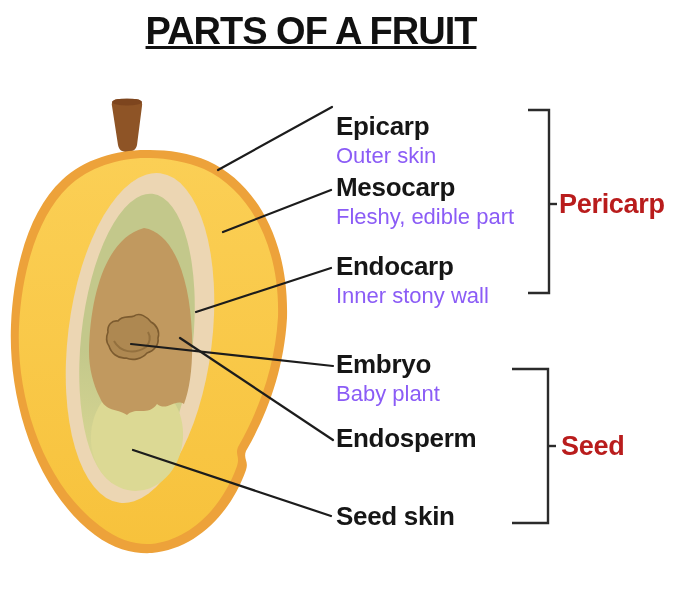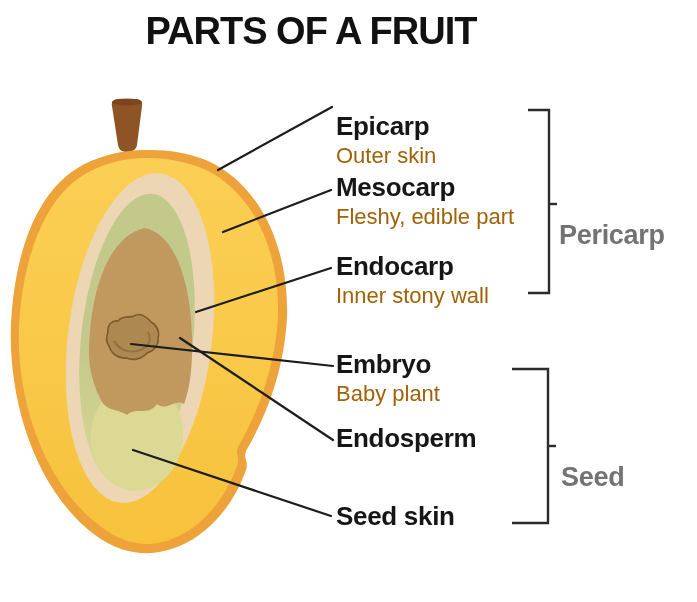--- a/index.html
+++ b/index.html
@@ -3,26 +3,26 @@
 <meta charset="utf-8">
 <style>
   html,body { margin:0; padding:0; background:#ffffff; }
   #stage {
     position:relative; width:697px; height:602px; background:#ffffff;
     font-family:"Liberation Sans", sans-serif; overflow:hidden;
   }
   #diagram-svg { position:absolute; left:0; top:0; }
   .page-title {
     position:absolute; left:0; top:10px; width:622px; text-align:center;
-    font-size:38px; font-weight:800; letter-spacing:-1px; color:#111;
+    font-size:38px; font-weight:800; letter-spacing:-1px; color:#111;text-decoration:underline;
   }
   .label { position:absolute; color:#161616; }
   .label-title { font-size:26px; font-weight:bold; line-height:1.1; letter-spacing:-0.3px; }
-  .label-desc  { font-size:22px; font-weight:400; line-height:1.1; margin-top:3px; color:#a16207; }
-  .group-label { position:absolute; font-size:27px; font-weight:bold; color:#737373; letter-spacing:-0.3px;margin-top:31px; }
+  .label-desc  { font-size:22px; font-weight:400; line-height:1.1; margin-top:3px; color:#8b5cf6; }
+  .group-label { position:absolute; font-size:27px; font-weight:bold; color:#b91c1c; letter-spacing:-0.3px; }
 </style>
 </head>
 <body>
 
 <div id="stage">
 
   <svg id="diagram-svg" width="697" height="602" viewBox="0 0 697 602">
     <defs>
       <linearGradient id="fleshGrad" x1="0" y1="0" x2="0" y2="1">
         <stop offset="0" stop-color="#FBCF55"></stop>

